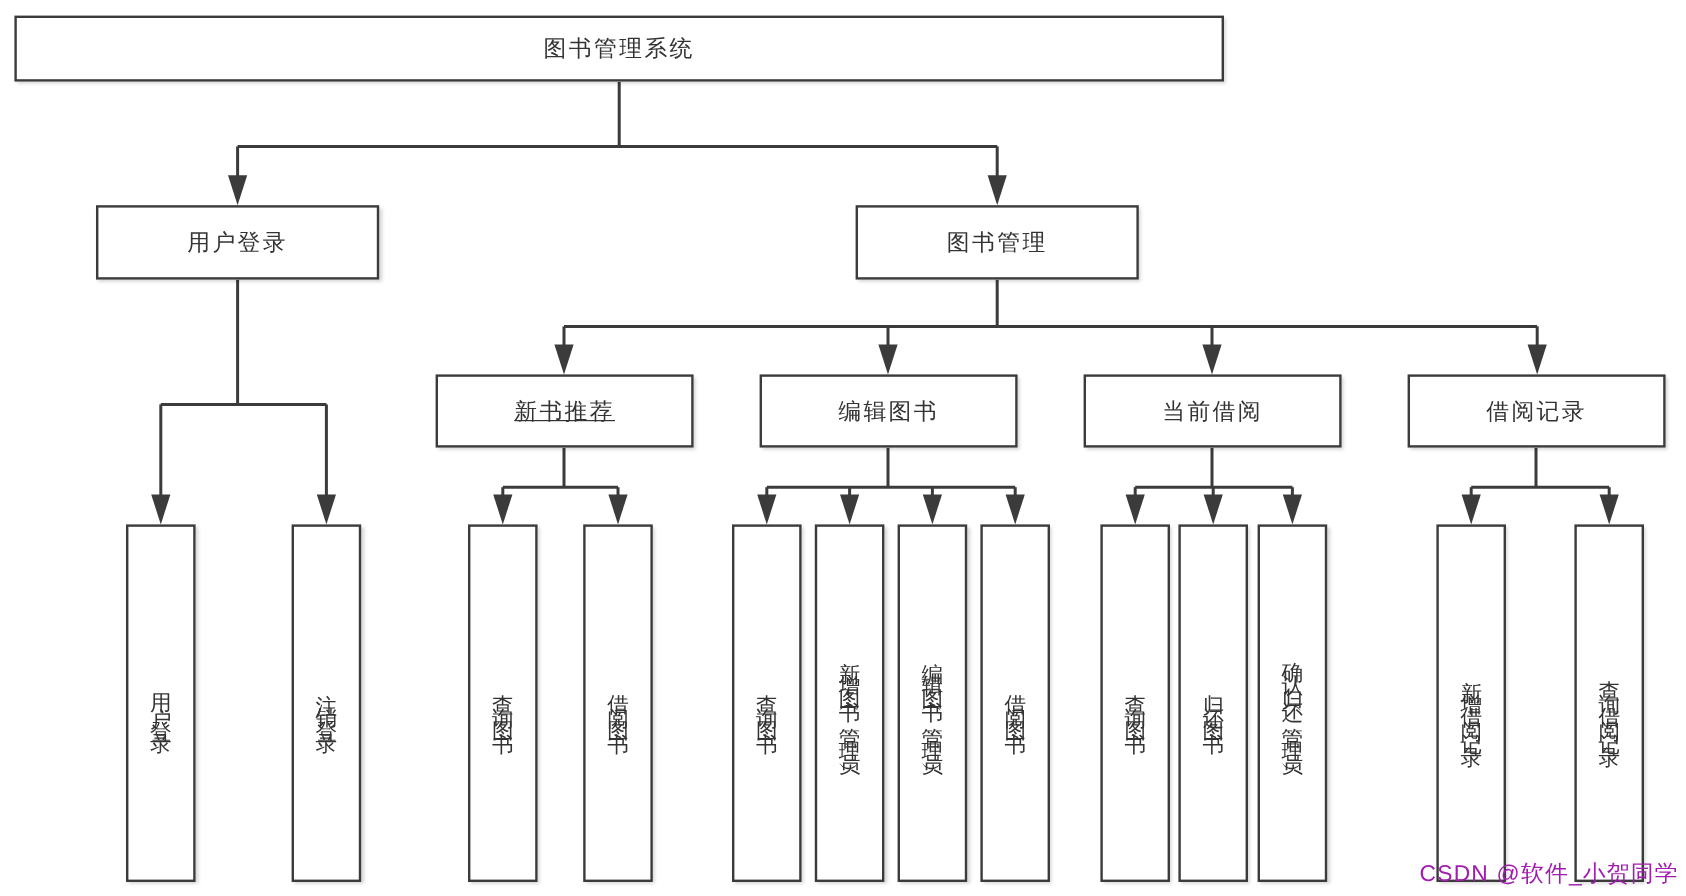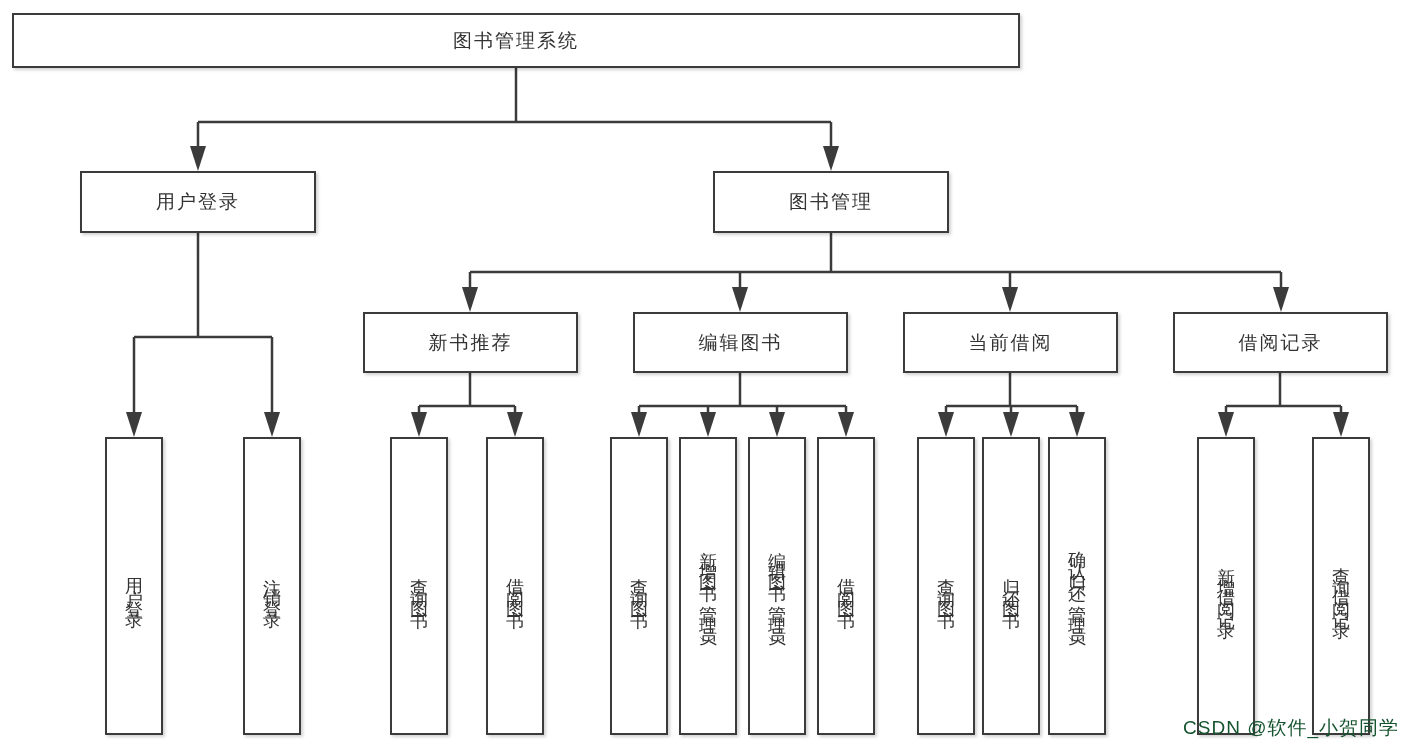--- a/index.html
+++ b/index.html
@@ -29,21 +29,21 @@
     writing-mode:vertical-rl;
     text-orientation:mixed;
     letter-spacing:11px;
     font-size:18px;
     white-space:nowrap;
   }
   .watermark{
     position:absolute;
     right:6px;top:715px;
     font-size:19px;
-    color:#14532d;
+    color:#a21caf;
     letter-spacing:1px;
   }
 </style>
 </head>
 <body>
 
 <div class="canvas">
 
   <svg id="connectors" viewBox="0 0 1405 747" xmlns="http://www.w3.org/2000/svg">
       <line x1="516" y1="68" x2="516" y2="122" stroke="#3b3b3b" stroke-width="2.5"></line>
@@ -98,21 +98,21 @@
       <polygon points="1077,437 1069,412 1085,412" fill="#3b3b3b"></polygon>
       <polygon points="1226,437 1218,412 1234,412" fill="#3b3b3b"></polygon>
       <polygon points="1341,437 1333,412 1349,412" fill="#3b3b3b"></polygon>
     </svg>
 
   <div class="box" style="left:12px;top:13px;width:1008px;height:55px;">图书管理系统</div>
 
   <div class="box" style="left:80px;top:171px;width:236px;height:62px;">用户登录</div>
   <div class="box" style="left:713px;top:171px;width:236px;height:62px;font-family:Liberation Serif, serif;">图书管理</div>
 
-  <div class="box" style="left:363px;top:312px;width:215px;height:61px;">新书推荐</div>
+  <div class="box" style="left:363px;top:312px;width:215px;height:61px;text-decoration:underline;">新书推荐</div>
   <div class="box" style="left:633px;top:312px;width:215px;height:61px;">编辑图书</div>
   <div class="box" style="left:903px;top:312px;width:215px;height:61px;">当前借阅</div>
   <div class="box" style="left:1173px;top:312px;width:215px;height:61px;">借阅记录</div>
 
   <div class="box leaf" style="left:105px;top:437px;width:58px;height:298px;">用户登录</div>
   <div class="box leaf" style="left:243px;top:437px;width:58px;height:298px;">注销登录</div>
 
   <div class="box leaf" style="left:390px;top:437px;width:58px;height:298px;">查询图书</div>
   <div class="box leaf" style="left:486px;top:437px;width:58px;height:298px;">借阅图书</div>
 

